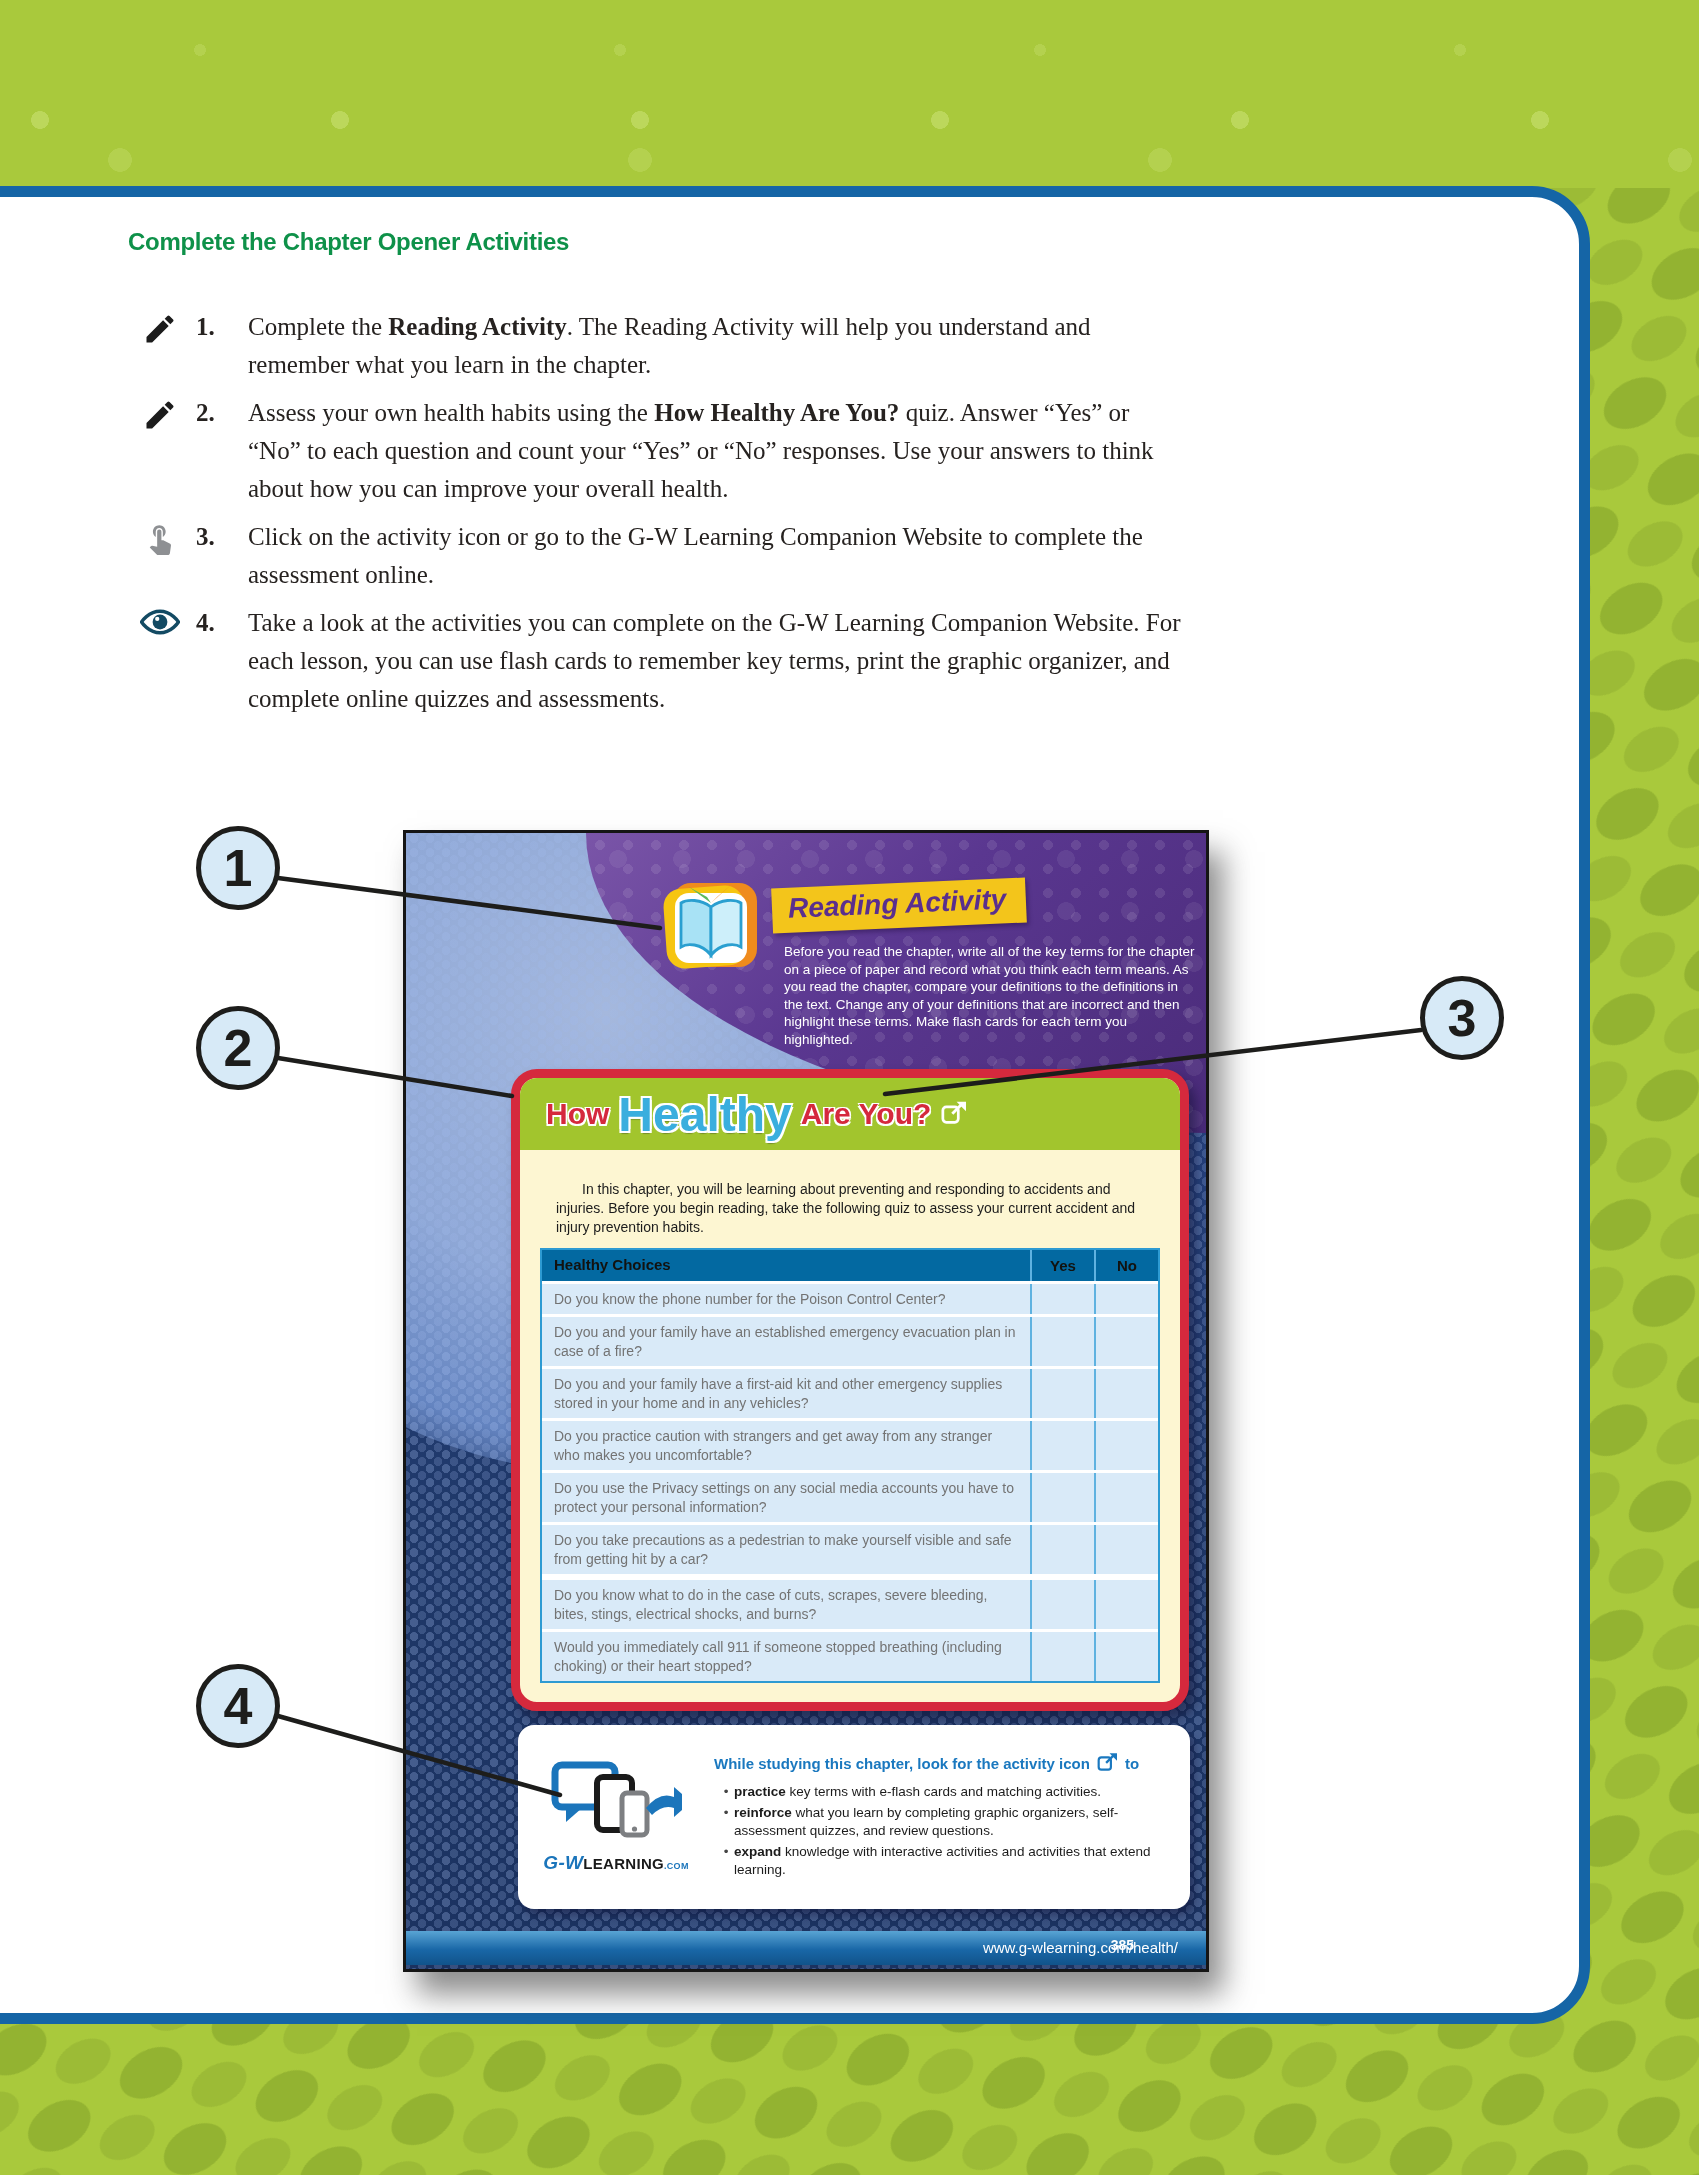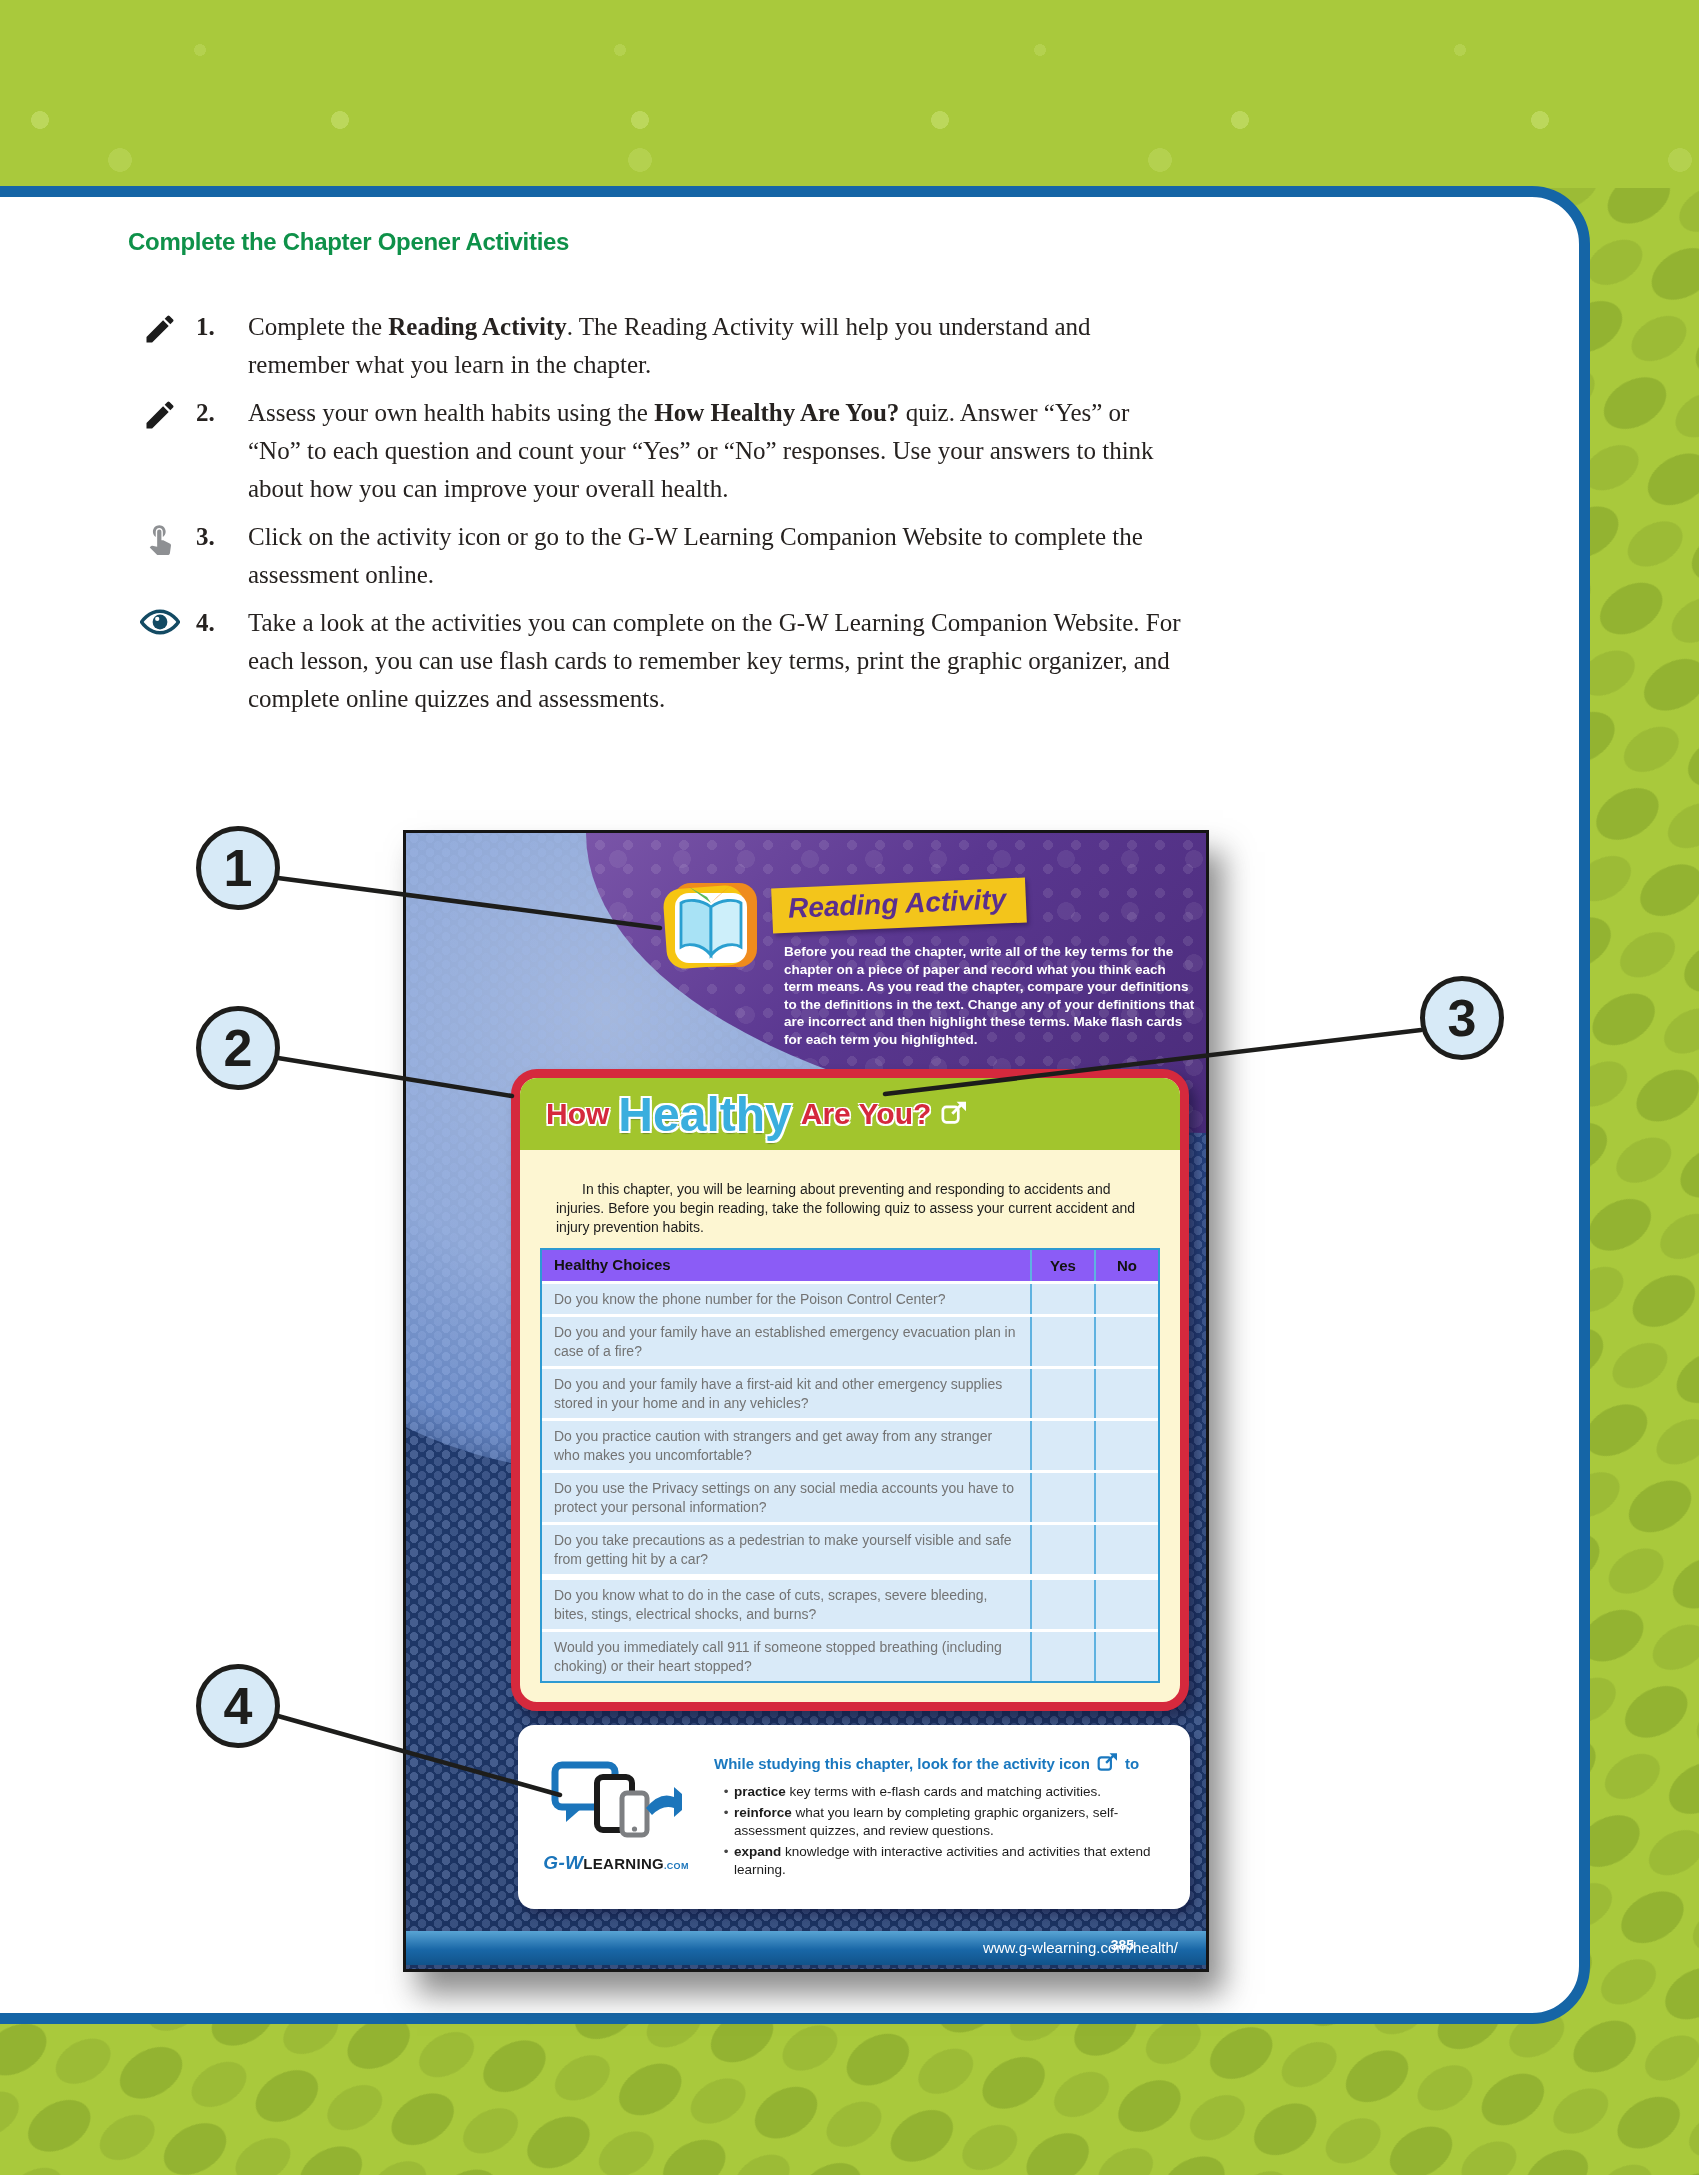--- a/index.html
+++ b/index.html
@@ -56,40 +56,40 @@
                        radial-gradient(circle 9px at 50% 50%, rgba(255,255,255,.07) 96%, transparent 100%);
       background-size:28px 24px,64px 52px;}
   .tb-content{position:absolute;inset:0;z-index:4;}
 
   
   .ra-icon{position:absolute;left:255px;top:42px;width:100px;height:96px;}
   .ra-banner{position:absolute;left:366px;top:50px;background:#f3c51b;color:#5a2f8e;
       font-size:28px;font-weight:bold;font-style:italic;padding:5px 20px 8px 16px;
       transform:rotate(-2.5deg);box-shadow:2px 3px 4px rgba(30,10,60,.4);}
   .ra-body{position:absolute;left:378px;top:110px;width:412px;color:#fff;
-      font-size:13.5px;font-weight:bold;line-height:17.5px;}
+      font-size:13.5px;font-weight:normal;line-height:17.5px;}
 
   
   .quiz{position:absolute;left:105px;top:236px;width:678px;height:642px;box-sizing:border-box;
       background:#fdf6d2;border:9px solid #d5293d;border-radius:26px;
       box-shadow:7px 9px 12px rgba(15,15,50,.5);overflow:hidden;}
   .quiz-head{height:72px;background:#a2c52d;border-radius:16px 16px 0 0;
       display:flex;align-items:center;padding-left:26px;}
   .qt1,.qt3{color:#d5293d;font-weight:900;font-size:30px;
       text-shadow:-1.5px -1.5px 0 #fff,1.5px -1.5px 0 #fff,-1.5px 1.5px 0 #fff,1.5px 1.5px 0 #fff;}
   .qt2{color:#3aaede;font-weight:700;font-size:48px;margin:0 9px;
       text-shadow:-2px -2px 0 #fff,2px -2px 0 #fff,-2px 2px 0 #fff,2px 2px 0 #fff,0 3px 1px rgba(40,40,40,.35);}
   .qt3{margin-right:10px;}
   .quiz-body{padding:14px 20px 10px 20px;}
   .quiz-intro,.quiz-outro{font-size:14px;line-height:19px;color:#1c1c1c;text-indent:26px;margin:16px;}
   .quiz-intro{margin-bottom:11px;}
   .qtable{border:2.5px solid #2d9ad2;background:#fdf6d2;}
   .qrow{display:flex;align-items:stretch;background:#d9eaf8;}
   .qrow + .qrow{border-top:3px solid #ffffff;}
-  .qhead-row{background:#8b5cf6;border-top:none;}
+  .qhead-row{background:#0369a1;border-top:none;}
   .q-q{flex:1;padding:6px 12px;font-size:14px;line-height:18.5px;color:#737373;}
   .qhead-row .q-q,.qhead-row .q-c{font-weight:bold;font-size:15px;color:#12120f;}
   .q-c{width:62px;display:flex;align-items:center;justify-content:center;
        border-left:2px solid #5fb2e0;}
 
   
   .companion{position:absolute;left:112px;top:892px;width:672px;height:184px;background:#fff;
       border-radius:16px;display:flex;align-items:center;padding:0 14px;box-sizing:border-box;
       box-shadow:4px 6px 10px rgba(15,15,50,.45);}
   .logo-col{width:168px;flex:0 0 168px;text-align:center;}

